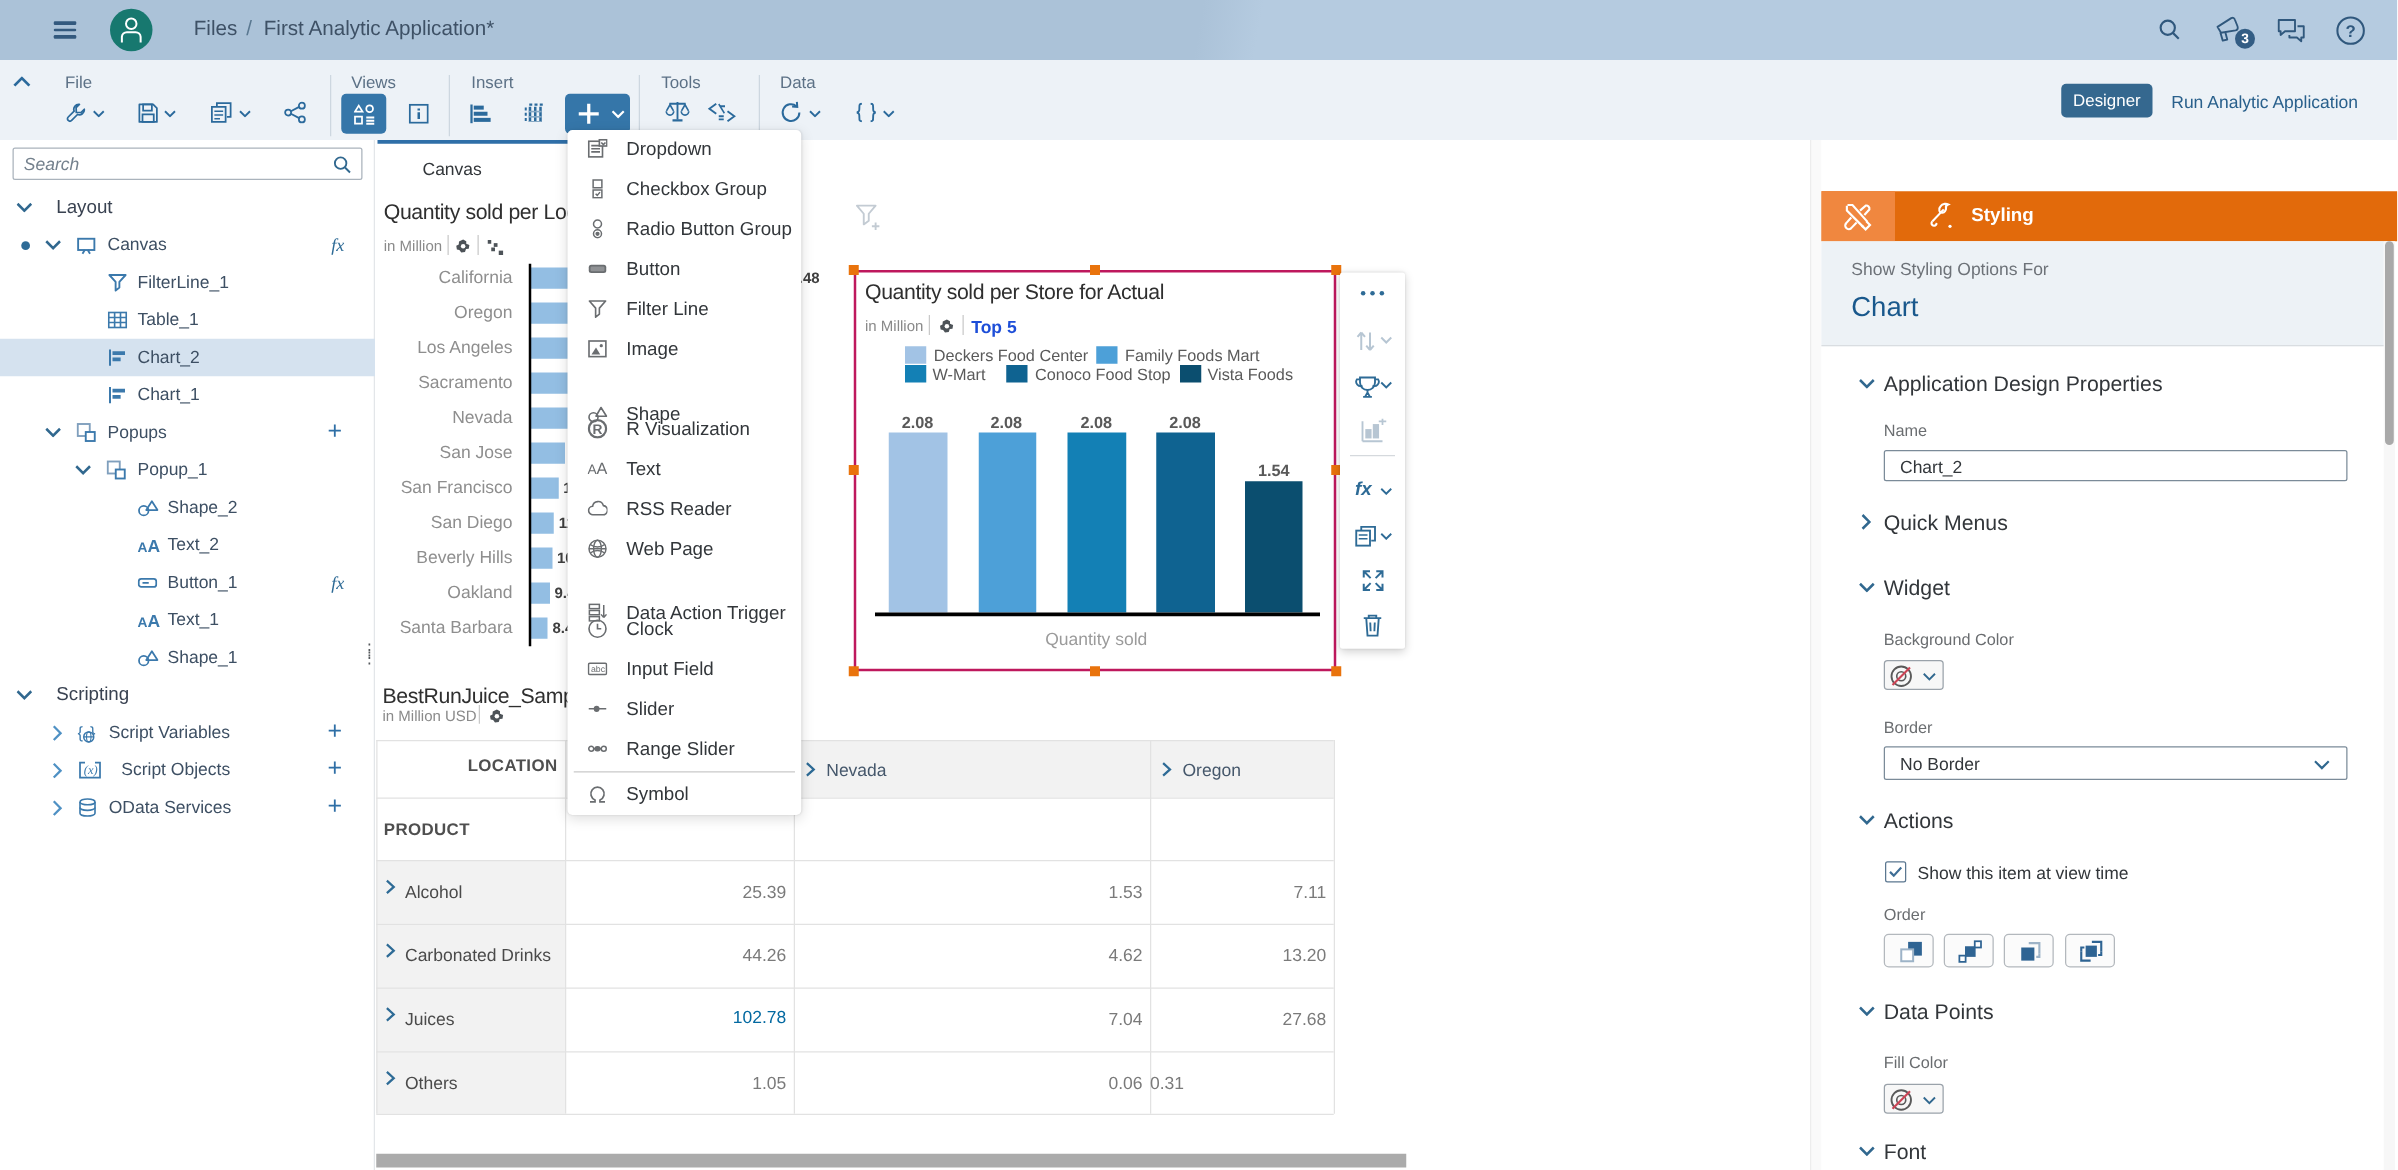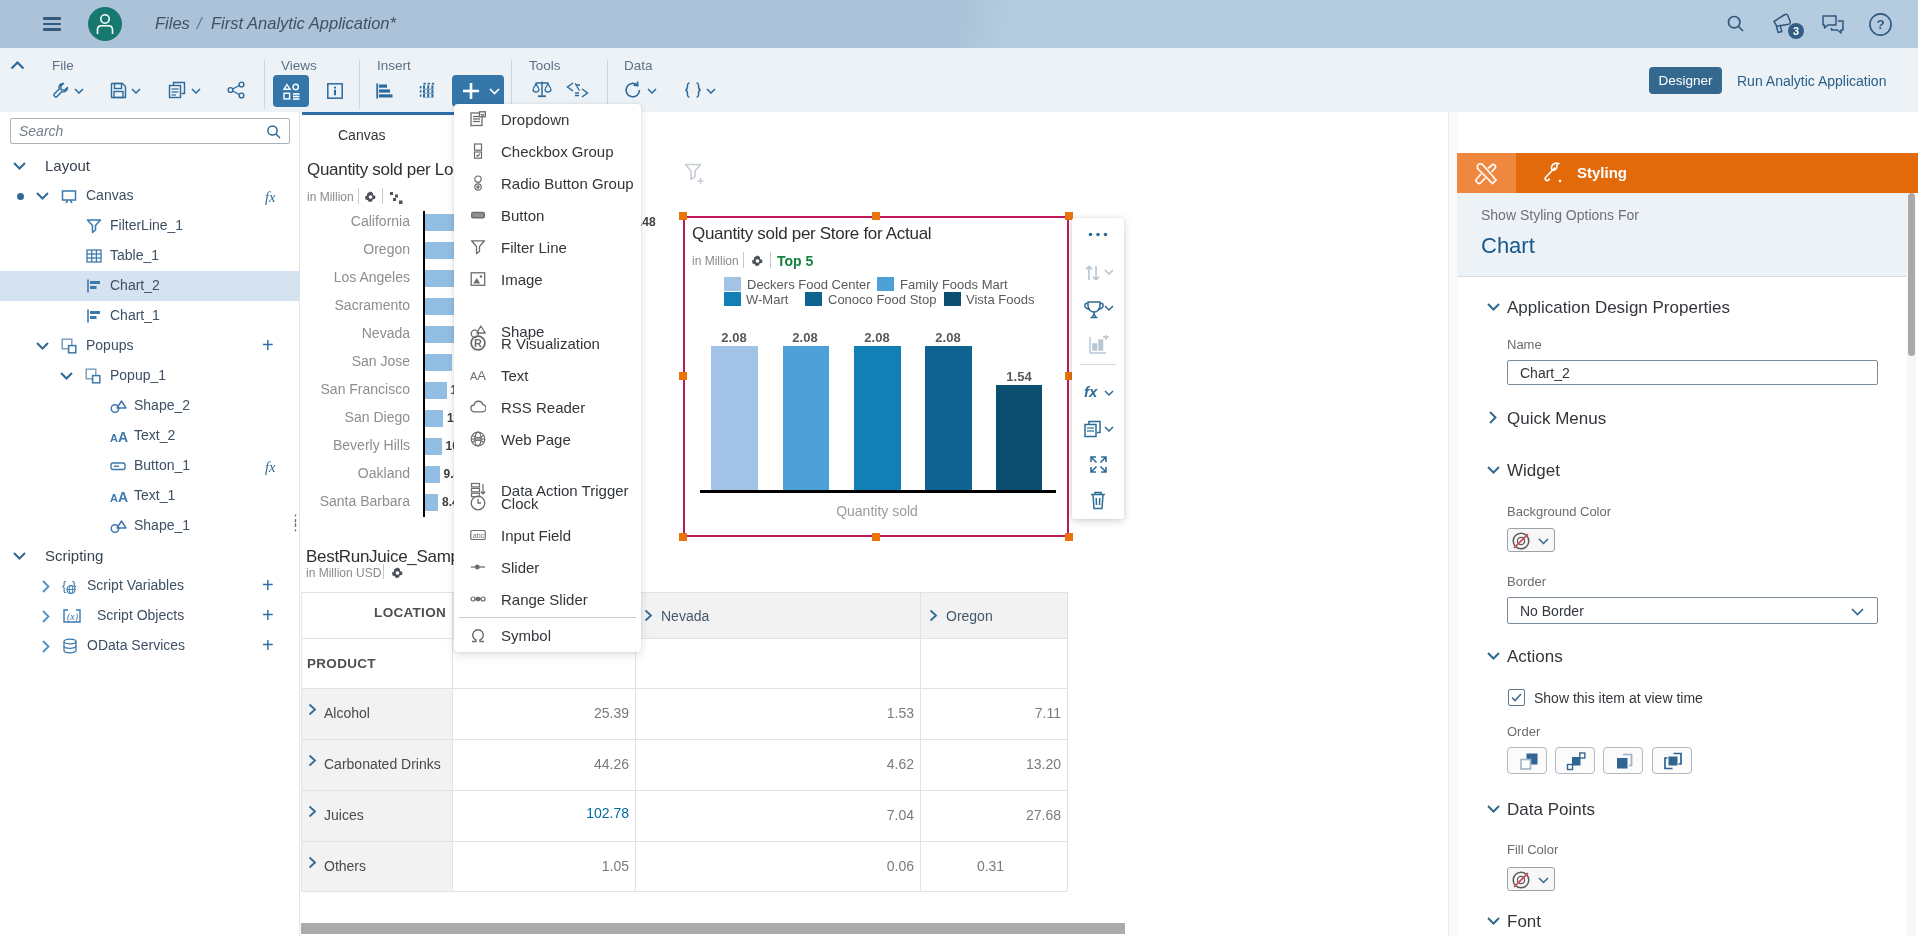--- a/index.html
+++ b/index.html
@@ -5,21 +5,21 @@
 * { margin:0; padding:0; box-sizing:border-box; }
 html,body { width:1918px; height:936px; overflow:hidden; font-family:"Liberation Sans", sans-serif; }
 #app { position:relative; width:1918px; height:936px; background:#fff; overflow:hidden; }
 
 
 #shell { position:absolute; left:0; top:0; width:1918px; height:48px;
   background:linear-gradient(100deg,#abc2d8 0%,#abc2d8 50%,#b5cbe0 52.5%,#b5cbe0 100%); }
 .burger { position:absolute; left:43px; top:17px; width:18px; height:14px; }
 .burger div { height:2.6px; background:#33597e; border-radius:1px; margin-bottom:3.1px; }
 .avatar { position:absolute; left:88px; top:7px; width:34px; height:34px; border-radius:50%; background:#17786f; }
-.crumb { position:absolute; top:14px; font-size:16.5px; color:#3e5166;font-style:italic; }
+.crumb { position:absolute; top:14px; font-size:16.5px; color:#3e5166; }
 
 
 #toolbar { position:absolute; left:0; top:48px; width:1918px; height:64px; background:#edf2f7; }
 .tlabel { position:absolute; top:10px; font-size:13.5px; color:#5c7186; }
 .tsep { position:absolute; top:12px; height:49px; width:1px; background:#cdd7e0; }
 .icon { position:absolute; }
 .bluebtn { position:absolute; background:#3576a9; border-radius:4px; }
 #designer { position:absolute; left:1649px; top:19px; width:73px; height:27px; background:#35688f; border-radius:4px; color:#fff; font-size:13.5px; text-align:center; line-height:27px; }
 #runlink { position:absolute; left:1737px; top:25px; font-size:14px; color:#29608c; }
 
@@ -551,32 +551,32 @@
   <div style="position:absolute;left:24px;top:695px;font-size:14px;color:#4a4a4a;">Juices</div>
   <div style="position:absolute;left:152px;top:693px;width:177px;text-align:right;font-size:14px;color:#0369a1;">102.78</div>
   <div style="position:absolute;left:335px;top:695px;width:279px;text-align:right;font-size:14px;color:#7a7a7a;">7.04</div>
   <div style="position:absolute;left:620px;top:695px;width:141px;text-align:right;font-size:14px;color:#7a7a7a;">27.68</div>
   <svg style="position:absolute;left:8px;top:744px;" width="9" height="13" viewBox="0 0 9 13">
         <path d="M1.5 1.5 L7 6.5 L1.5 11.5" fill="none" stroke="#2e6b96" stroke-width="1.8"></path>
       </svg>
   <div style="position:absolute;left:24px;top:746px;font-size:14px;color:#4a4a4a;">Others</div>
   <div style="position:absolute;left:152px;top:746px;width:177px;text-align:right;font-size:14px;color:#7a7a7a;">1.05</div>
   <div style="position:absolute;left:335px;top:746px;width:279px;text-align:right;font-size:14px;color:#7a7a7a;">0.06</div>
-  <div style="position:absolute;left:620px;top:746px;width:141px;text-align:center;font-size:14px;color:#7a7a7a;">0.31</div>
+  <div style="position:absolute;left:620px;top:746px;width:141px;text-align:left;font-size:14px;color:#7a7a7a;">0.31</div>
 
   <div id="chart2">
     <div class="ctitle" style="left:7px;top:6px;">Quantity sold per Store for Actual</div>
     <div class="csub" style="left:7px;top:36px;">in Million</div>
     <div style="position:absolute;left:58px;top:34px;width:1px;height:16px;background:#c9c9c9;"></div>
     <svg style="position:absolute;left:66px;top:37px;" width="13" height="13" viewBox="0 0 13 13">
           <path d="M6.5 0.5 L9 2 V4 L11.5 5 L11 8 L8.8 8.2 L8 10.5 L5 11 L3.5 9 L1.5 8.5 L1 5.5 L3 4.5 L3.2 2.2 Z" fill="#4d5358"></path>
           <circle cx="6.5" cy="6" r="1.8" fill="#fff"></circle>
         </svg>
     <div style="position:absolute;left:85px;top:34px;width:1px;height:16px;background:#c9c9c9;"></div>
-    <div style="position:absolute;left:92px;top:35px;font-size:14px;font-weight:bold;color:#15803d;">Top 5</div>
+    <div style="position:absolute;left:92px;top:35px;font-size:14px;font-weight:bold;color:#1d4ed8;">Top 5</div>
 
     <div class="legsw" style="left:39px;top:59px;background:#a2c3e5;"></div>
         <div class="legtx" style="left:62px;top:59px;">Deckers Food Center</div>
     <div class="legsw" style="left:192px;top:59px;background:#4da0d8;"></div>
         <div class="legtx" style="left:215px;top:59px;">Family Foods Mart</div>
     <div class="legsw" style="left:39px;top:74px;background:#1380b5;"></div>
         <div class="legtx" style="left:61px;top:74px;">W-Mart</div>
     <div class="legsw" style="left:120px;top:74px;background:#0f6391;"></div>
         <div class="legtx" style="left:143px;top:74px;">Conoco Food Stop</div>
     <div class="legsw" style="left:259px;top:74px;background:#0b4e6f;"></div>

